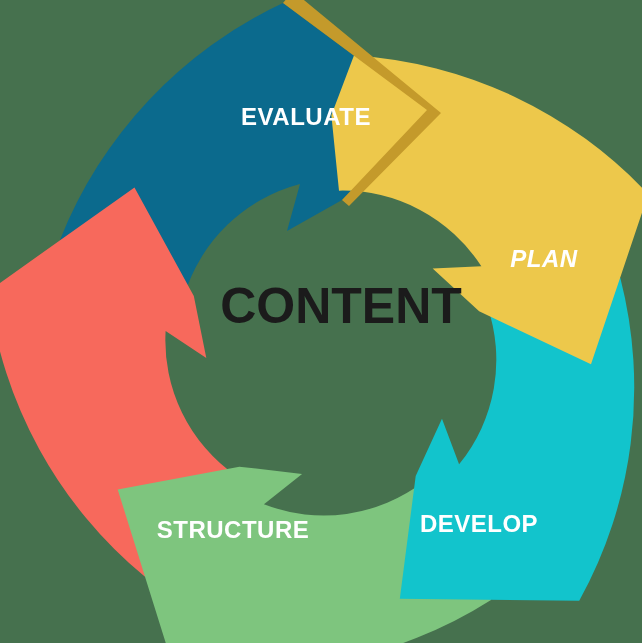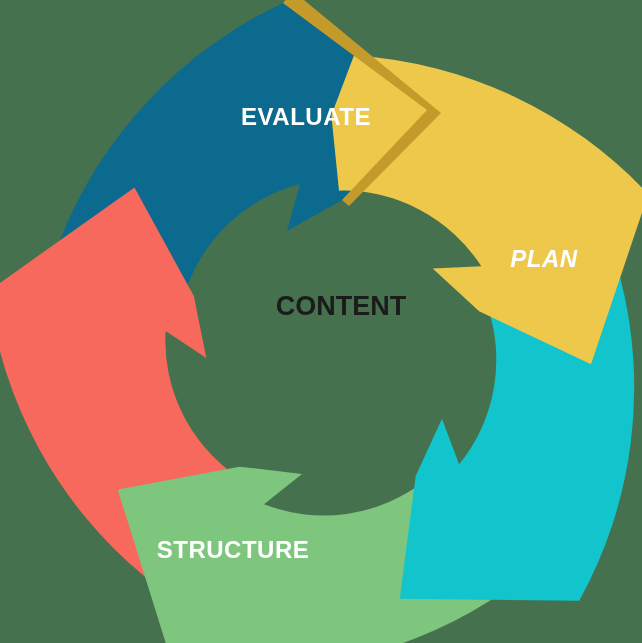--- a/index.html
+++ b/index.html
@@ -27,29 +27,29 @@
     color: #ffffff;
     font-size: 24px;
     font-weight: bold;
     letter-spacing: 0.5px;
     white-space: nowrap;
     text-align: center;
   }
   .lbl-evaluate  { left: 306px; top: 117px; }
   .lbl-plan      { left: 544px; top: 259px; font-style: italic; }
   .lbl-develop   { left: 479px; top: 524px; }
-  .lbl-structure { left: 233px; top: 550px; }
+  .lbl-structure { left: 233px; top: 530px; }
   .lbl-publish   { left: 117px; top: 277px; }
   .center-title {
     position: absolute;
     left: 341px;
     top: 282px;
     transform: translateX(-50%);
     color: #1b1b1b;
-    font-size: 27px;
+    font-size: 50px;
     font-weight: bold;
     line-height: 48px;
     letter-spacing: 0px;
     text-align: right;
     white-space: nowrap;
   }
 </style>
 </head>
 <body>
 
@@ -66,19 +66,20 @@
 
     <path d="M 60,240 A 440,440 0 0 1 283,3 L 427,110 L 342,200 L 287,231 L 300,184 A 165,165 0 0 0 184,296 L 110,280 Z" transform="rotate(144,334,350)" fill="#12c4cc"></path>
 
     <path d="M 60,240 A 440,440 0 0 1 283,3 L 427,110 L 342,200 L 287,231 L 300,184 A 165,165 0 0 0 184,296 L 110,280 Z" transform="rotate(72,334,350)" fill="#edc84b"></path>
 
     <path d="M 283,3 L 427,110 L 342,200 L 349,206 L 441,113 L 293,-9 Z" fill="#c49a2b"></path>
   </svg>
 
   <div class="stage-label lbl-evaluate">EVALUATE</div>
   <div class="stage-label lbl-plan">PLAN</div>
+  <div class="stage-label lbl-develop">DEVELOP</div>
   <div class="stage-label lbl-structure">STRUCTURE</div>
 
   <div class="center-title">
     <div>CONTENT</div>
   </div>
 
 </div>
 
 </body></html>

